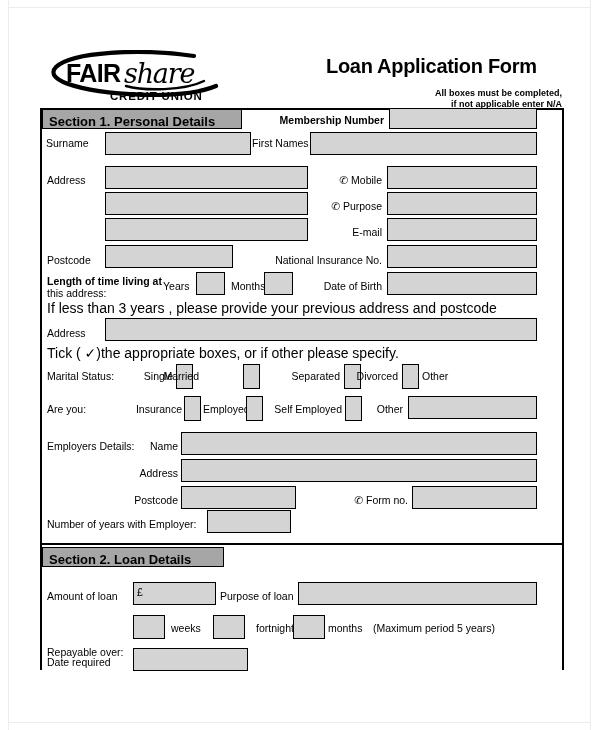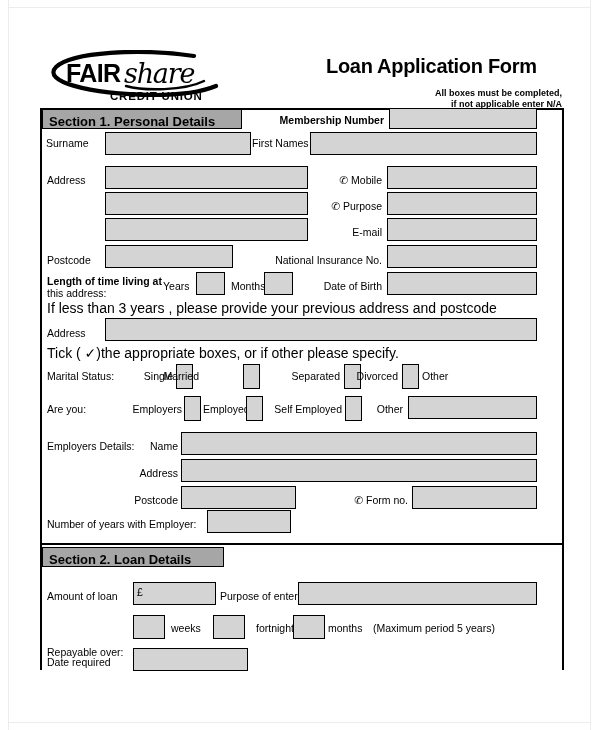--- a/index.html
+++ b/index.html
@@ -264,21 +264,21 @@
   <div class="abs lbl lbl-r" style="left:246px; top:370px; width:94px;">Separated</div>
   <div class="abs chk" style="left:344px; top:364px; width:17px; height:25px;"></div>
 
   <div class="abs lbl lbl-r" style="left:300px; top:370px; width:98px;">Divorced</div>
   <div class="abs chk" style="left:402px; top:364px; width:17px; height:25px;"></div>
 
   <div class="abs lbl" style="left:422px; top:370px;">Other</div>
 
   <div class="abs lbl" style="left:47px; top:403px;">Are you:</div>
 
-  <div class="abs lbl lbl-r" style="left:104px; top:403px; width:78px;">Employers</div>
+  <div class="abs lbl lbl-r" style="left:104px; top:403px; width:78px;">Insurance</div>
   <div class="abs chk" style="left:184px; top:396px; width:17px; height:25px;"></div>
 
   <div class="abs lbl" style="left:203px; top:403px;">Employed</div>
   <div class="abs chk" style="left:246px; top:396px; width:17px; height:25px;"></div>
 
   <div class="abs lbl lbl-r" style="left:200px; top:403px; width:142px;">Self Employed</div>
   <div class="abs chk" style="left:345px; top:396px; width:17px; height:25px;"></div>
 
   <div class="abs lbl lbl-r" style="left:330px; top:403px; width:73px;">Other</div>
   <div class="abs fld" style="left:408px; top:396px; width:129px; height:23px;">
@@ -313,21 +313,21 @@
 
   <div class="abs hr-thin" style="left:40px; top:543px; width:524px;"></div>
 
   <div class="abs sec-hdr" style="left:42px; top:547px; width:182px; height:20px;">Section 2. Loan Details</div>
 
   <div class="abs lbl" style="left:47px; top:590px;">Amount of  loan</div>
   <div class="abs fld" style="left:133px; top:582px; width:83px; height:23px;">
     <div class="fld-inner">£</div>
   </div>
 
-  <div class="abs lbl" style="left:220px; top:590px;">Purpose of enter</div>
+  <div class="abs lbl" style="left:220px; top:590px;">Purpose of loan</div>
   <div class="abs fld" style="left:298px; top:582px; width:239px; height:23px;">
     <div class="fld-inner"></div>
   </div>
 
   <div class="abs lbl" style="left:47px; top:646px;">Repayable over:</div>
 
   <div class="abs fld" style="left:133px; top:615px; width:32px; height:24px;">
     <div class="fld-inner"></div>
   </div>
   <div class="abs lbl" style="left:171px; top:622px;">weeks</div>

